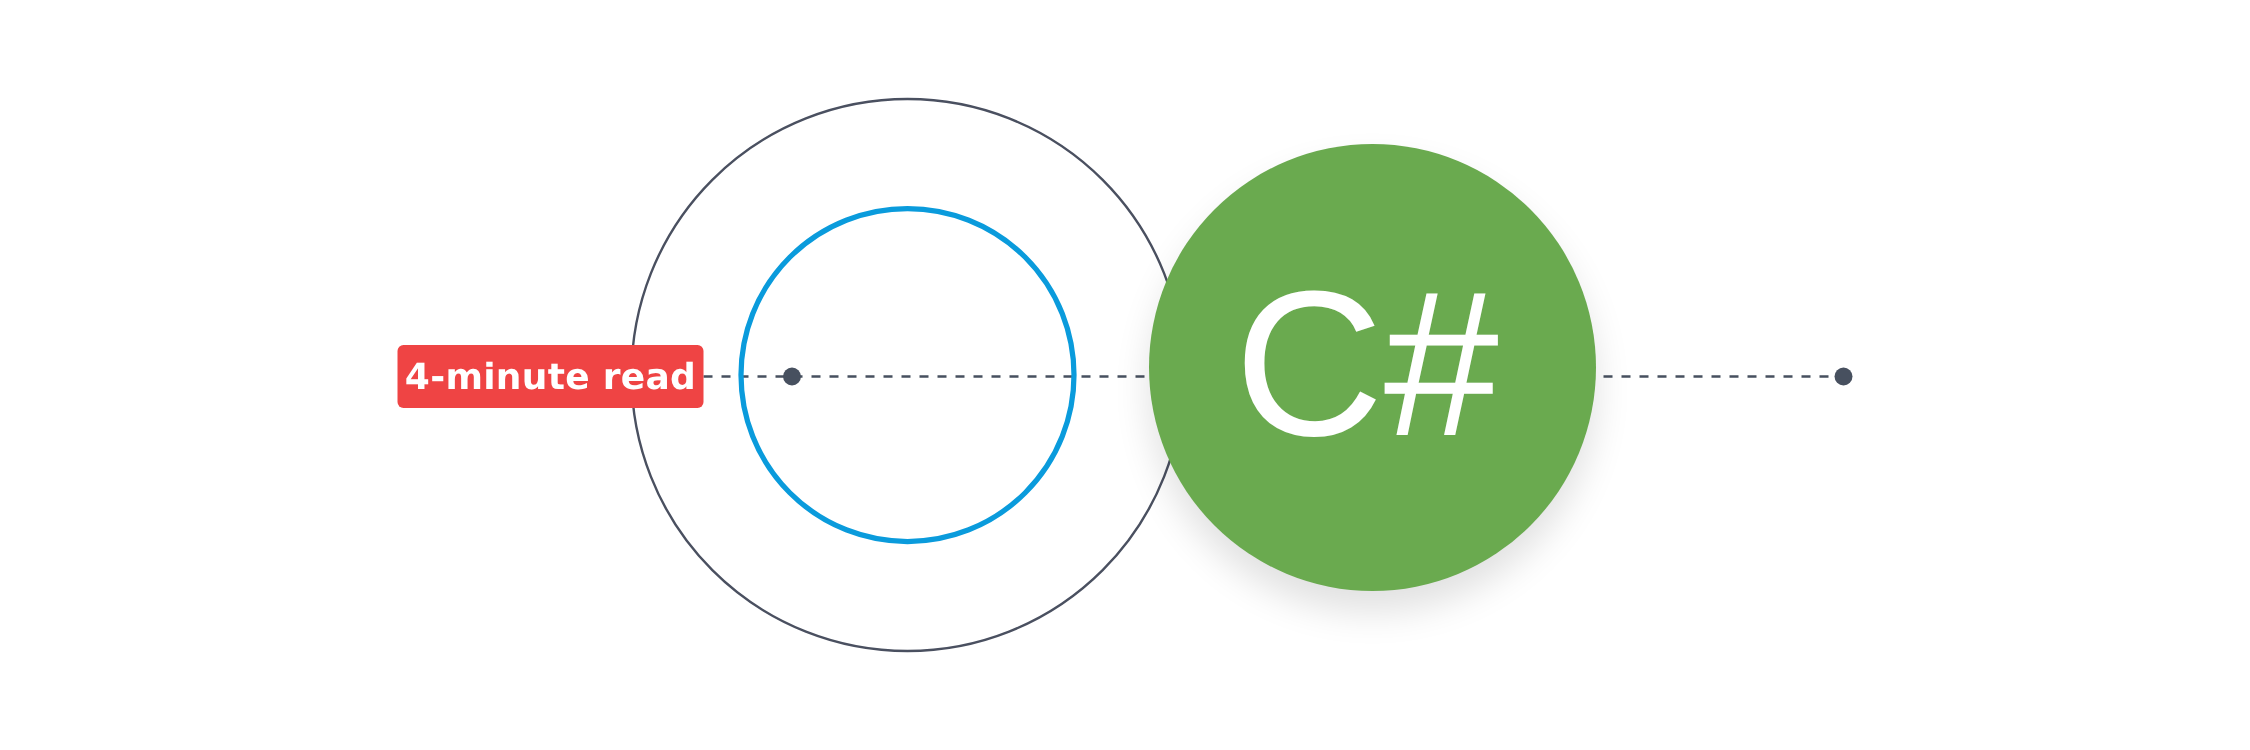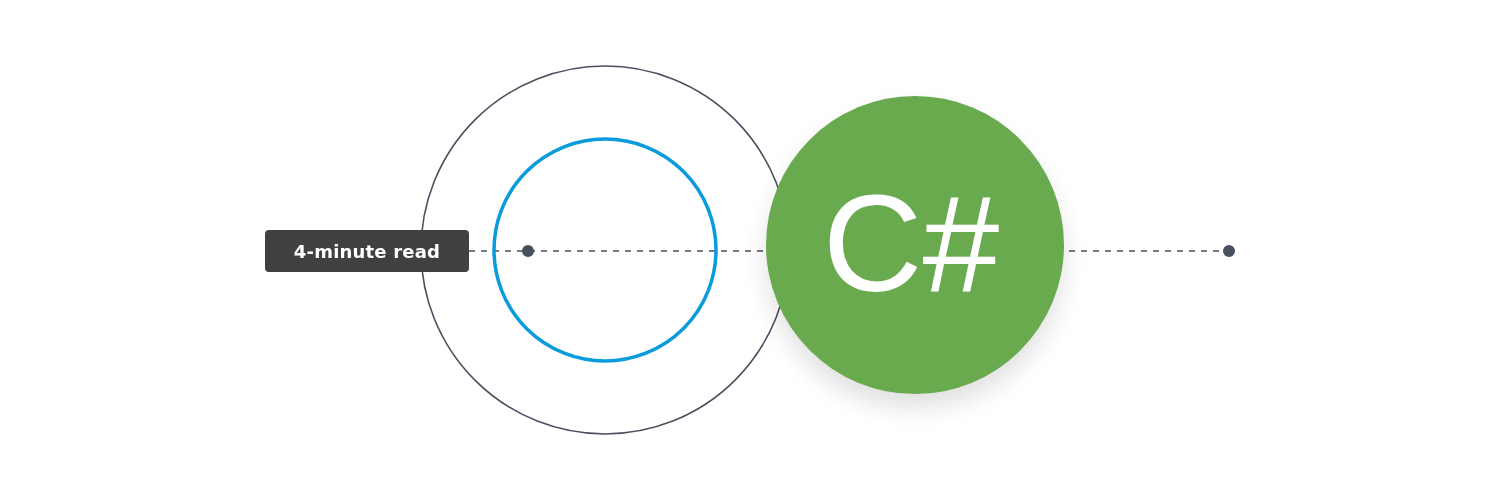--- a/index.html
+++ b/index.html
@@ -1,21 +1,21 @@
 <!DOCTYPE html>
 <html><head>
   <meta charset="utf-8">
   <style>
     html, body { margin: 0; padding: 0; background: #ffffff; }
     .canvas { position: relative; width: 1500px; height: 500px; overflow: hidden; background: #ffffff; }
     svg.lines { position: absolute; left: 0; top: 0; }
     .badge {
       position: absolute; left: 265px; top: 230px; width: 204px; height: 42px;
-      background: #404040; border-radius: 4px; color: #ffffff;
-      font-family: "DejaVu Sans", sans-serif; font-weight: bold; font-size: 18px;
+      background: #ef4444; border-radius: 4px; color: #ffffff;
+      font-family: "DejaVu Sans", sans-serif; font-weight: bold; font-size: 24px;
       display: flex; align-items: center; justify-content: center; letter-spacing: 0.2px;
     }
     .lang-circle {
       position: absolute; left: 766px; top: 96px; width: 298px; height: 298px;
       border-radius: 50%; background: #6aaa4f;
       box-shadow: 0 14px 24px rgba(0,0,0,0.12);
       display: flex; align-items: center; justify-content: center;
     }
     .lang-label {
       color: #ffffff; font-family: "Liberation Sans", sans-serif; font-size: 138px;

